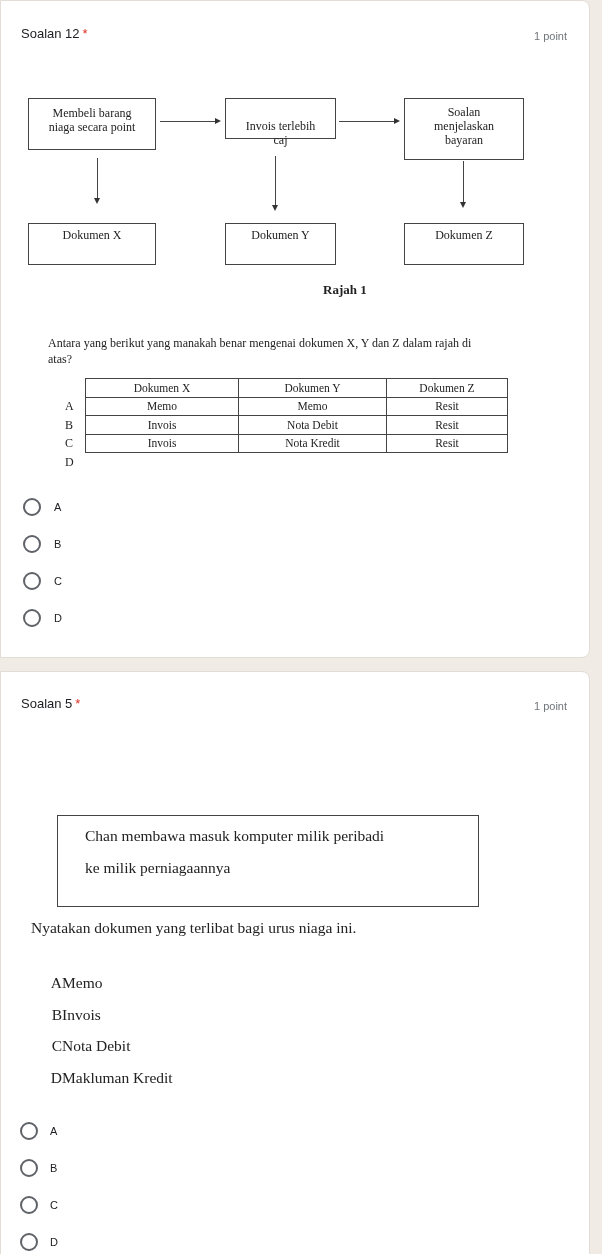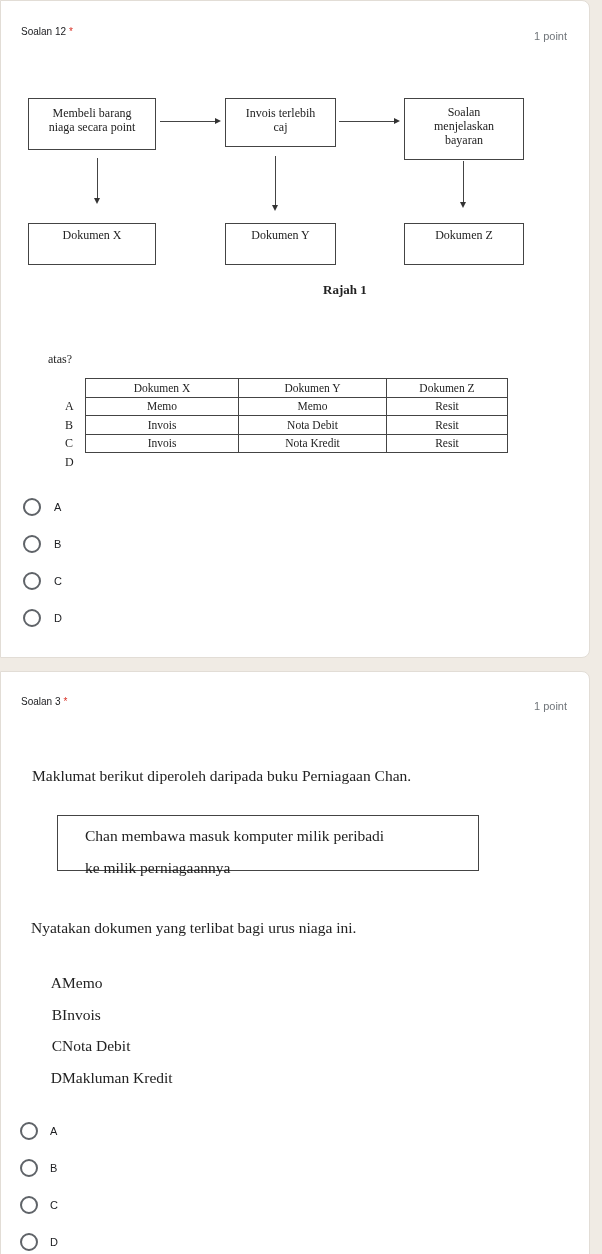--- a/index.html
+++ b/index.html
@@ -3,21 +3,21 @@
   <meta charset="utf-8">
   <style>
     * { box-sizing: border-box; margin: 0; padding: 0; }
     html, body { width: 602px; height: 1254px; overflow: hidden; }
     body { background: #f0ebe4; position: relative; font-family: "Liberation Sans", sans-serif; }
 
     .card { position: absolute; left: 0; width: 590px; background: #fff; border: 1px solid #e2ddd6; border-radius: 8px; }
     #card-12 { top: 0; height: 658px; border-top-left-radius: 0; border-bottom-left-radius: 0; }
     #card-13 { top: 671px; height: 600px; border-top-left-radius: 0; border-bottom-left-radius: 0; }
 
-    .q-title { position: absolute; left: 20px; font-size: 10px; color: #202124; }
+    .q-title { position: absolute; left: 20px; font-size: 13px; color: #202124; }
     .q-title .req { color: #d93025; margin-left: 3px; }
     .q-points { position: absolute; right: 22px; font-size: 11px; color: #70757a; }
 
     
     .dbox { position: absolute; border: 1.3px solid #444; background: #fff; font-family: "Liberation Serif", serif; font-size: 12px; color: #222; text-align: center; line-height: 14px; padding-top: 4px; }
     .hline { position: absolute; height: 1px; background: #444; }
     .vline { position: absolute; width: 1px; background: #444; }
     .arrow-r { position: absolute; width: 0; height: 0; border-top: 3px solid transparent; border-bottom: 3px solid transparent; border-left: 6px solid #333; }
     .arrow-d { position: absolute; width: 0; height: 0; border-left: 3px solid transparent; border-right: 3px solid transparent; border-top: 6px solid #333; }
 
@@ -25,42 +25,42 @@
     .qtext { position: absolute; font-family: "Liberation Serif", serif; font-size: 12px; color: #222; line-height: 16px; }
 
     table.opts { position: absolute; left: 84px; top: 377px; border-collapse: collapse; font-family: "Liberation Serif", serif; font-size: 11.5px; color: #222; }
     table.opts td, table.opts th { border: 1px solid #444; text-align: center; height: 18.5px; font-weight: normal; padding: 0; }
     .rowlabels { position: absolute; left: 64px; top: 396px; font-family: "Liberation Serif", serif; font-size: 12px; color: #222; line-height: 18.5px; }
 
     .radio-row { position: absolute; left: 22px; display: flex; align-items: center; }
     .radio { width: 18px; height: 18px; border: 2px solid #5f6368; border-radius: 50%; background: #fff; cursor: pointer; }
     .radio-label { margin-left: 13px; font-size: 11px; color: #202124; }
 
-    .infobox { position: absolute; left: 57px; top: 815px; width: 422px; height: 56px; border: 1.3px solid #444; }
+    .infobox { position: absolute; left: 57px; top: 815px; width: 422px; height: 92px; border: 1.3px solid #444; }
     .infobox p { position: absolute; left: 27px; font-family: "Liberation Serif", serif; font-size: 15.5px; color: #222; white-space: nowrap; }
 
     .p15 { position: absolute; font-family: "Liberation Serif", serif; font-size: 15.5px; color: #222; white-space: nowrap; }
     .choice { position: absolute; left: 31px; font-family: "Liberation Serif", serif; font-size: 15.5px; color: #222; text-align: right; }
     .choice .lt { display: inline-block; width: 31px; }
   </style>
 </head>
 <body>
 
 <div class="card" id="card-12">
   <div class="q-title" style="top:25px;">
     <span>Soalan 12</span><span class="req">*</span>
   </div>
   <div class="q-points" style="top:29px;">1 point</div>
 
   <div>
     <div class="dbox" style="left:27px; top:97px; width:128px; height:52px; padding-top:7px;">
       <div>Membeli barang</div>
       <div>niaga secara point</div>
     </div>
-    <div class="dbox" style="left:224px; top:97px; width:111px; height:49px; padding-top:7px;">
+    <div class="dbox" style="left:224px; top:97px; width:111px; height:41px; padding-top:20px;">
       <div>Invois terlebih</div>
       <div>caj</div>
     </div>
     <div class="dbox" style="left:403px; top:97px; width:120px; height:62px; padding-top:6px;">
       <div>Soalan</div>
       <div>menjelaskan</div>
       <div>bayaran</div>
     </div>
 
     <div class="hline" style="left:159px; top:120px; width:57px;"></div>
@@ -75,20 +75,21 @@
     <div class="vline" style="left:462px; top:160px; height:42px;"></div>
     <div class="arrow-d" style="left:459px; top:201px;"></div>
 
     <div class="dbox" style="left:27px; top:222px; width:128px; height:42px;">Dokumen X</div>
     <div class="dbox" style="left:224px; top:222px; width:111px; height:42px;">Dokumen Y</div>
     <div class="dbox" style="left:403px; top:222px; width:120px; height:42px;">Dokumen Z</div>
 
     <div class="caption" style="left:282px; top:281px;">Rajah 1</div>
   </div>
 
+  <div class="qtext" style="left:47px; top:334px;">Antara yang berikut yang manakah benar mengenai dokumen X, Y dan Z dalam rajah di</div>
   <div class="qtext" style="left:47px; top:350px;">atas?</div>
 
   <div class="rowlabels">
     <div>A</div>
     <div>B</div>
     <div>C</div>
     <div>D</div>
   </div>
   <table class="opts">
     <tbody>
@@ -128,25 +129,24 @@
     <span class="radio-label">C</span>
   </div>
   <div class="radio-row" style="top:608px;">
     <div class="radio"></div>
     <span class="radio-label">D</span>
   </div>
 </div>
 
 <div class="card" id="card-13">
   <div class="q-title" style="top:24px;">
-    <span>Soalan 3</span><span class="req">*</span>
+    <span>Soalan 5</span><span class="req">*</span>
   </div>
   <div class="q-points" style="top:28px;">1 point</div>
 
-  <div class="p15" style="left:31px; top:95px;">Maklumat berikut diperoleh daripada buku Perniagaan Chan.</div>
 </div>
 
 <div class="infobox">
   <p style="top:11px;">Chan membawa masuk komputer milik peribadi</p>
   <p style="top:43px;">ke milik perniagaannya</p>
 </div>
 
 <div class="p15" style="left:31px; top:919px;">Nyatakan dokumen yang terlibat bagi urus niaga ini.</div>
 
 <div class="choice" style="top:974px;"><span class="lt">A</span><span>Memo</span></div>

